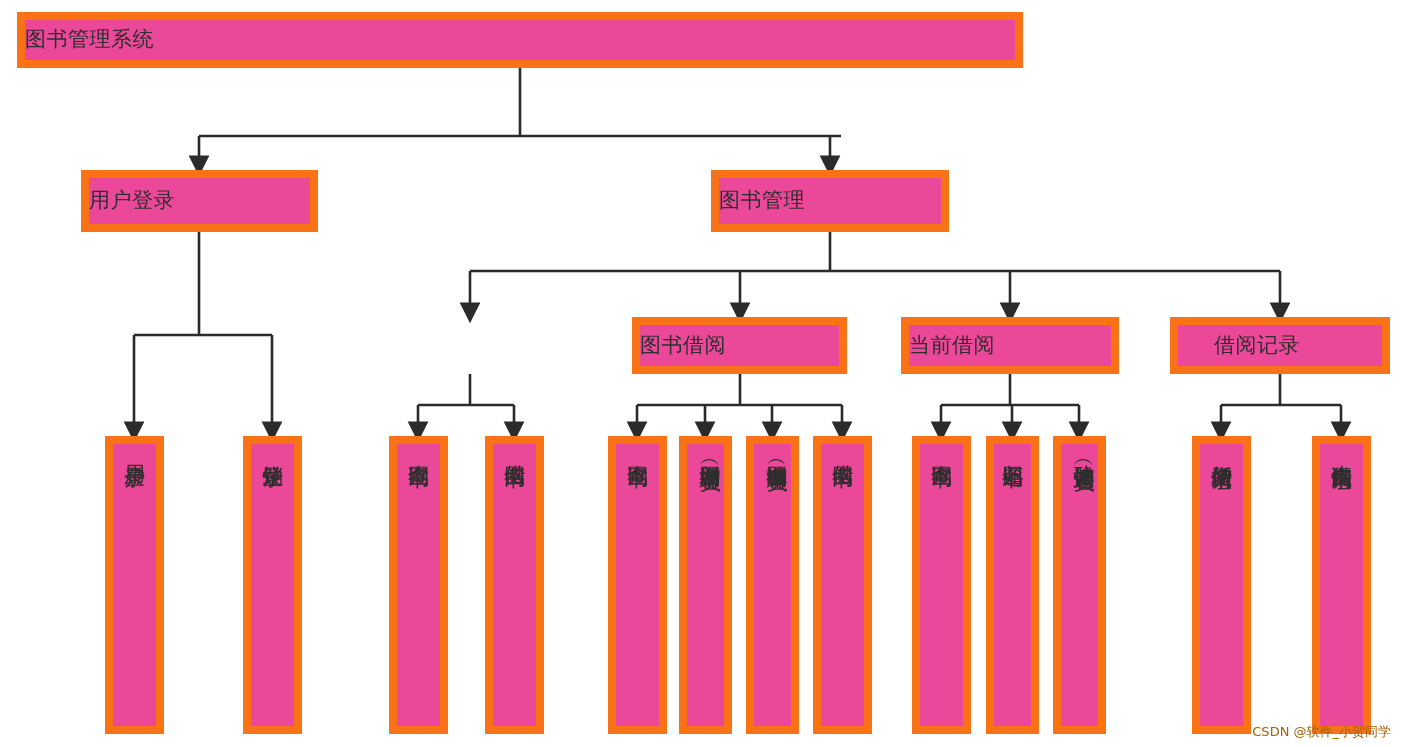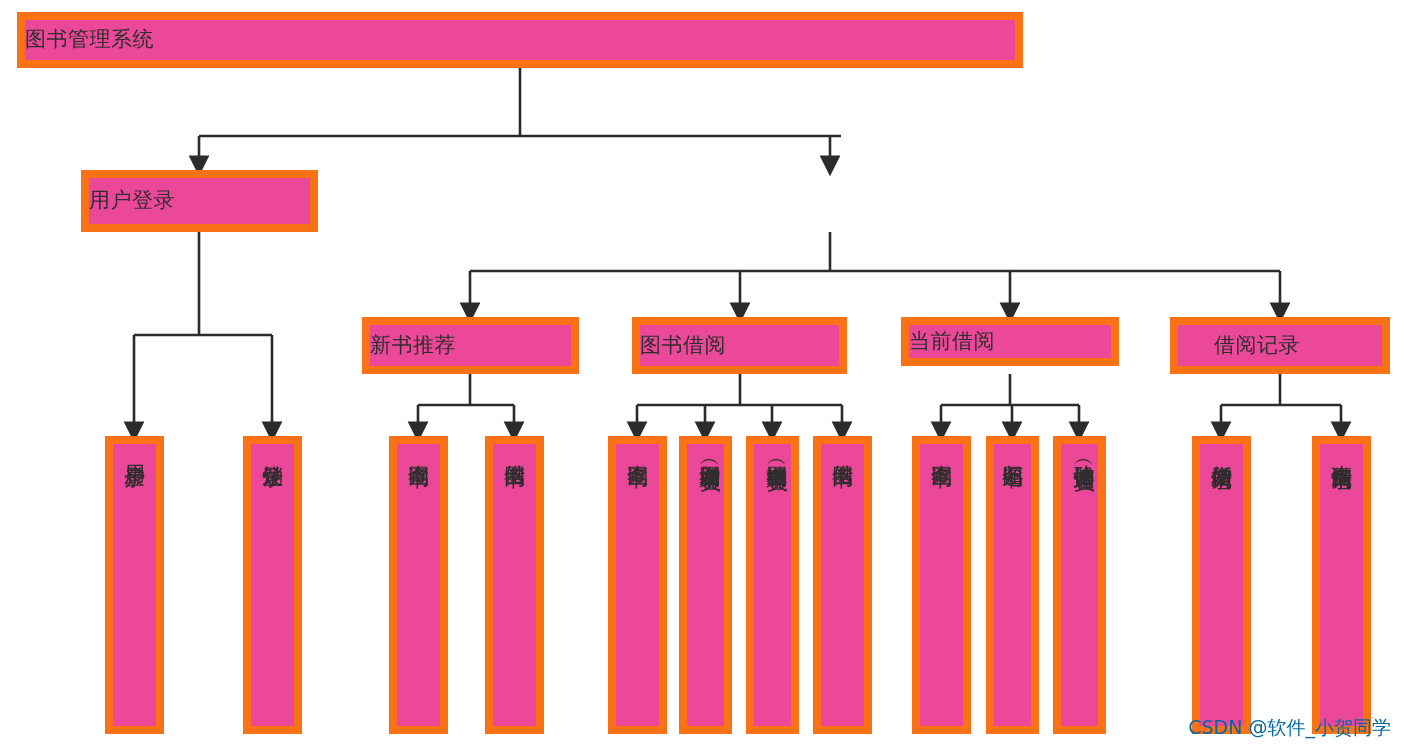--- a/index.html
+++ b/index.html
@@ -53,22 +53,22 @@
   .node.vert .vtext {
     writing-mode: vertical-rl;
     text-orientation: upright;
     display: block;
     text-align: center;
   }
   .watermark {
     position: absolute;
     right: 14px;
     bottom: 6px;
-    font-size: 19px;
-    color: #0369a1;
+    font-size: 13px;
+    color: #a16207;
     z-index: 5;
     white-space: nowrap;
     font-family: "DejaVu Sans", "Liberation Sans", sans-serif;
   }
 </style>
 </head>
 <body>
 
 <div id="canvas">
 
@@ -122,28 +122,28 @@
     </g>
   </svg>
 
   <div class="node horiz" style="left:17px;top:12px;width:1006px;height:56px;">
     <span>图书管理系统</span>
   </div>
 
   <div class="node horiz" style="left:81px;top:170px;width:237px;height:62px;">
     <span>用户登录</span>
   </div>
+  <div class="node horiz" style="left:711px;top:170px;width:238px;height:62px;">
+    <span>图书管理</span>
+  </div>
 
-  <div class="node horiz" style="left:362px;top:317px;width:217px;height:57px;">
-    <span>新书推荐</span>
-  </div>
   <div class="node horiz" style="left:632px;top:317px;width:215px;height:57px;">
     <span>图书借阅</span>
   </div>
-  <div class="node horiz" style="left:901px;top:317px;width:218px;height:49px;">
+  <div class="node horiz" style="left:901px;top:317px;width:218px;height:57px;">
     <span>当前借阅</span>
   </div>
   <div class="node horiz" style="left:1170px;top:317px;width:220px;height:57px;padding-left:36px;">
     <span>借阅记录</span>
   </div>
 
   <div class="node vert" style="left:105px;top:436px;width:59px;height:298px;">
     <span class="vtext">用户登录</span>
   </div>
   <div class="node vert" style="left:243px;top:436px;width:59px;height:298px;">

